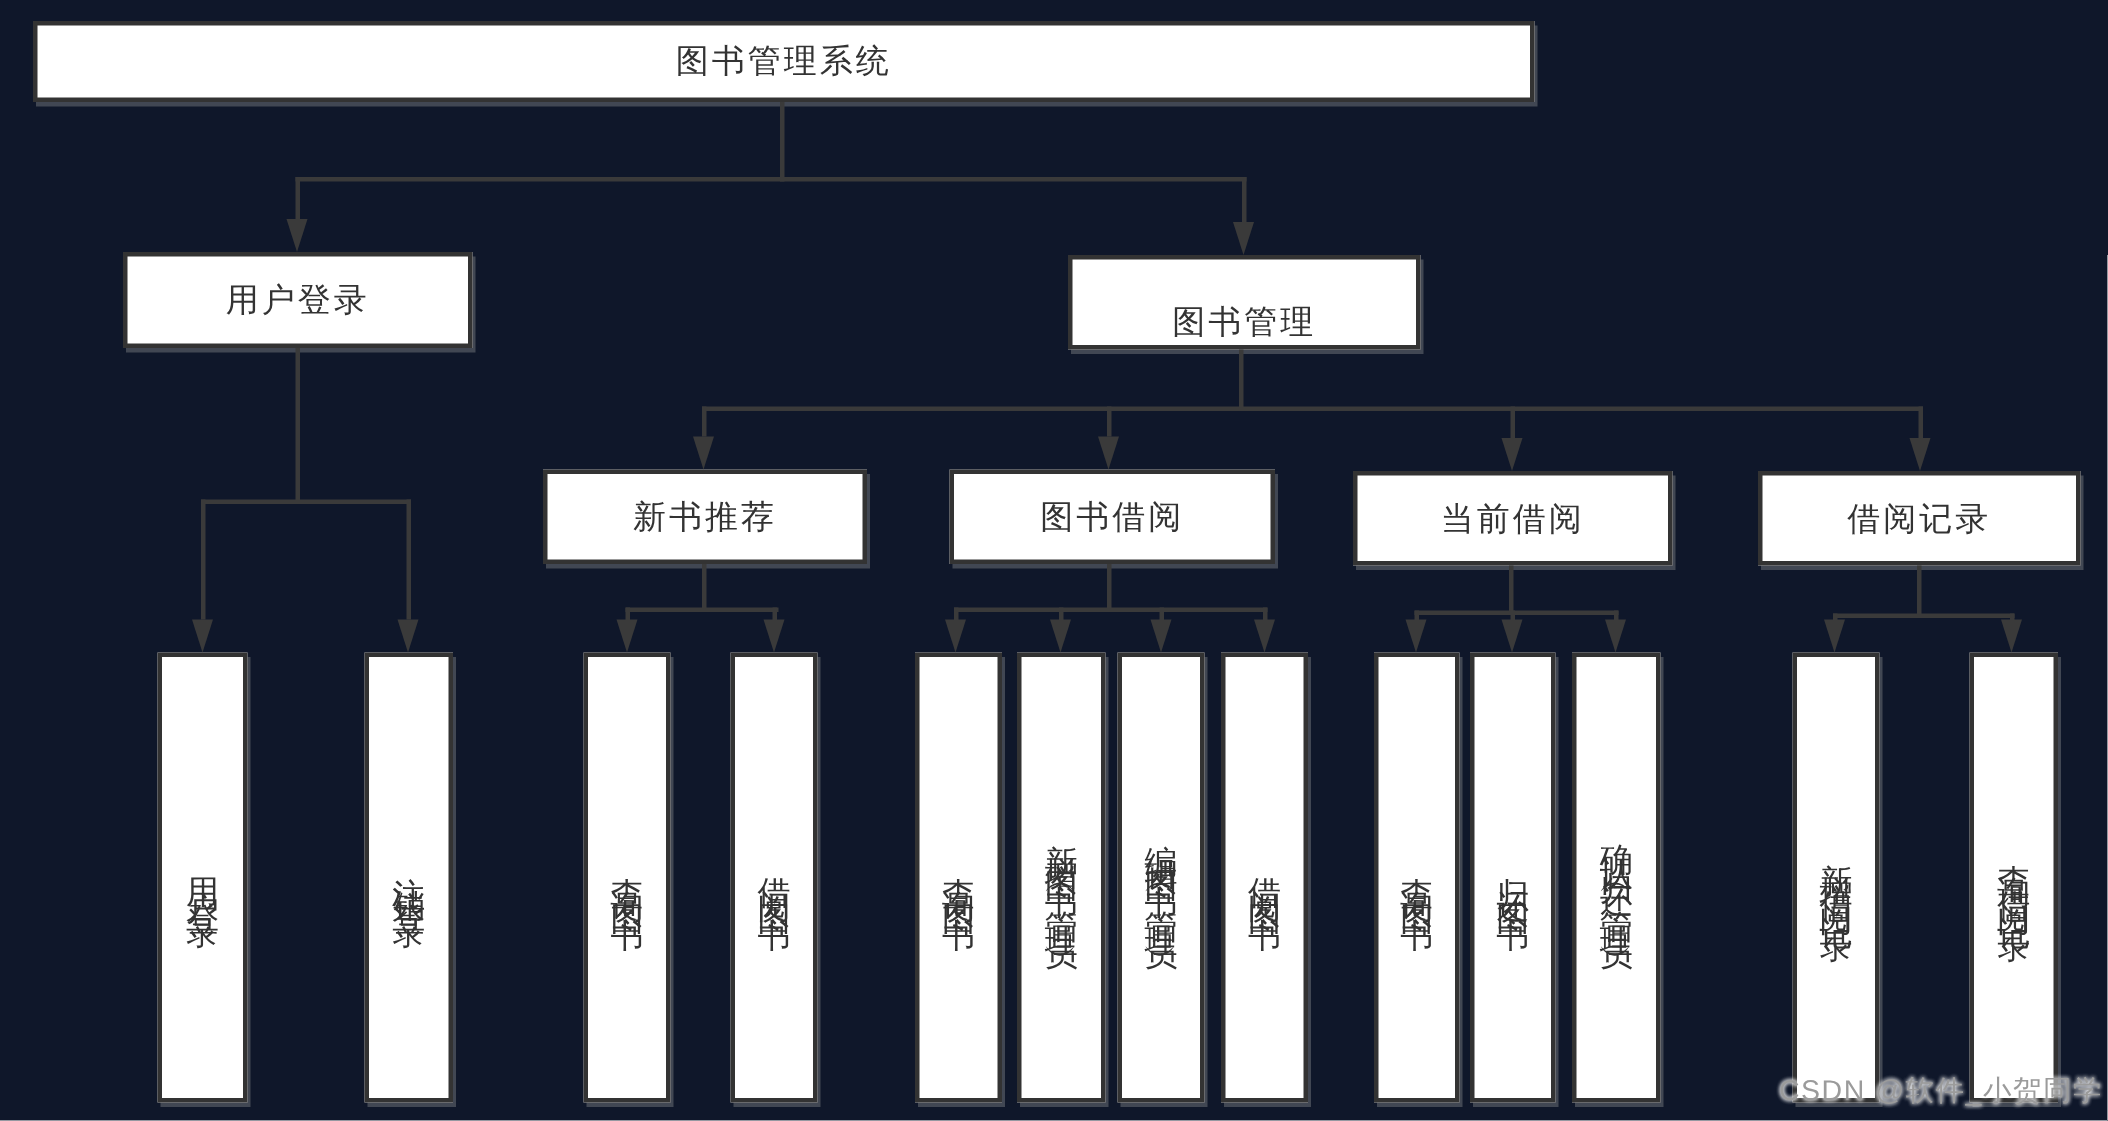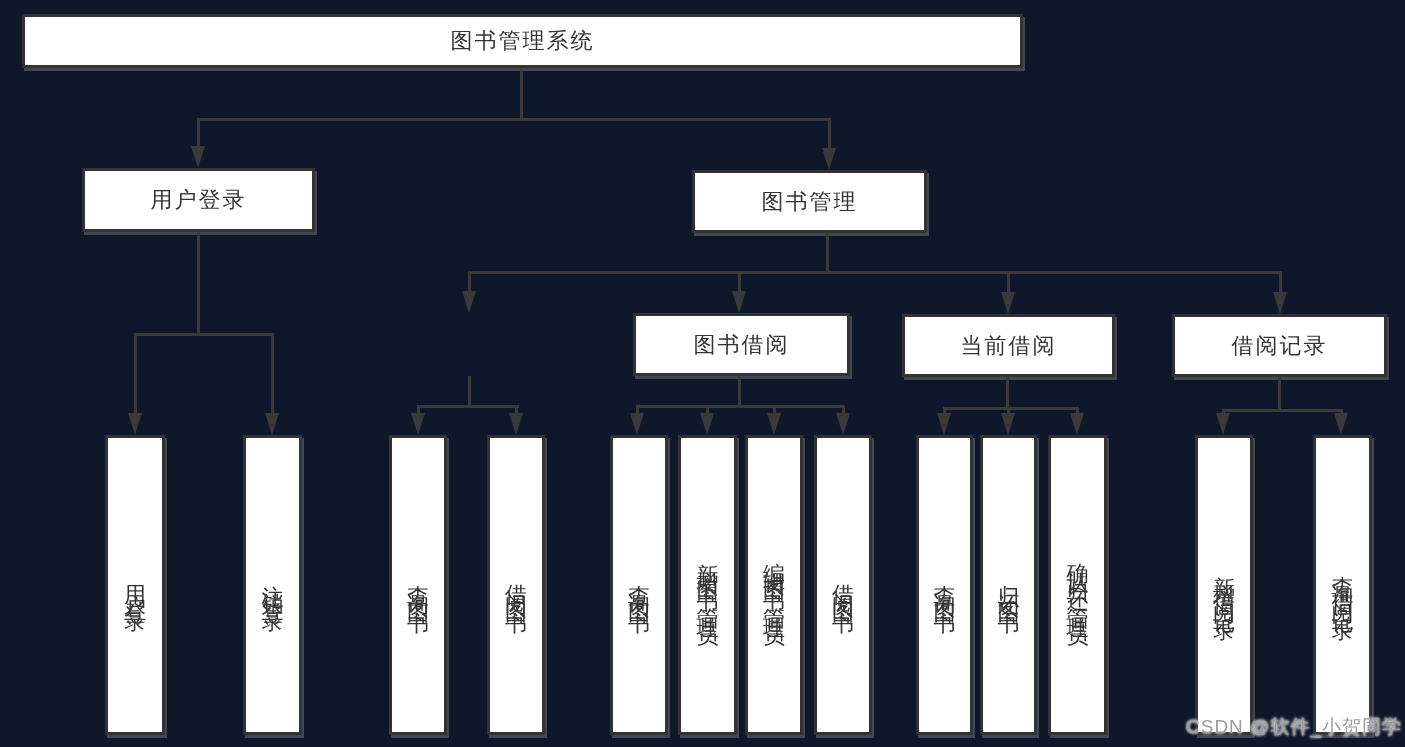--- a/index.html
+++ b/index.html
@@ -36,24 +36,27 @@
 
 <div id="canvas">
 
   <div class="box" style="left:22px;top:14px;width:1001px;height:54px;">
     <span class="hlabel">图书管理系统</span>
   </div>
 
   <div class="box" style="left:82px;top:168px;width:233px;height:64px;">
     <span class="hlabel">用户登录</span>
   </div>
-  <div class="box" style="left:692px;top:170px;width:235px;height:63px;">
+  <div class="box" style="left:712px;top:170px;width:235px;height:63px;align-items:flex-end;">
     <span class="hlabel">图书管理</span>
   </div>
 
+  <div class="box" style="left:362px;top:313px;width:216px;height:63px;">
+    <span class="hlabel">新书推荐</span>
+  </div>
   <div class="box" style="left:902px;top:314px;width:213px;height:63px;">
     <span class="hlabel">当前借阅</span>
   </div>
   <div class="box" style="left:633px;top:313px;width:217px;height:63px;">
     <span class="hlabel">图书借阅</span>
   </div>
   <div class="box" style="left:1172px;top:314px;width:215px;height:63px;">
     <span class="hlabel">借阅记录</span>
   </div>
 

